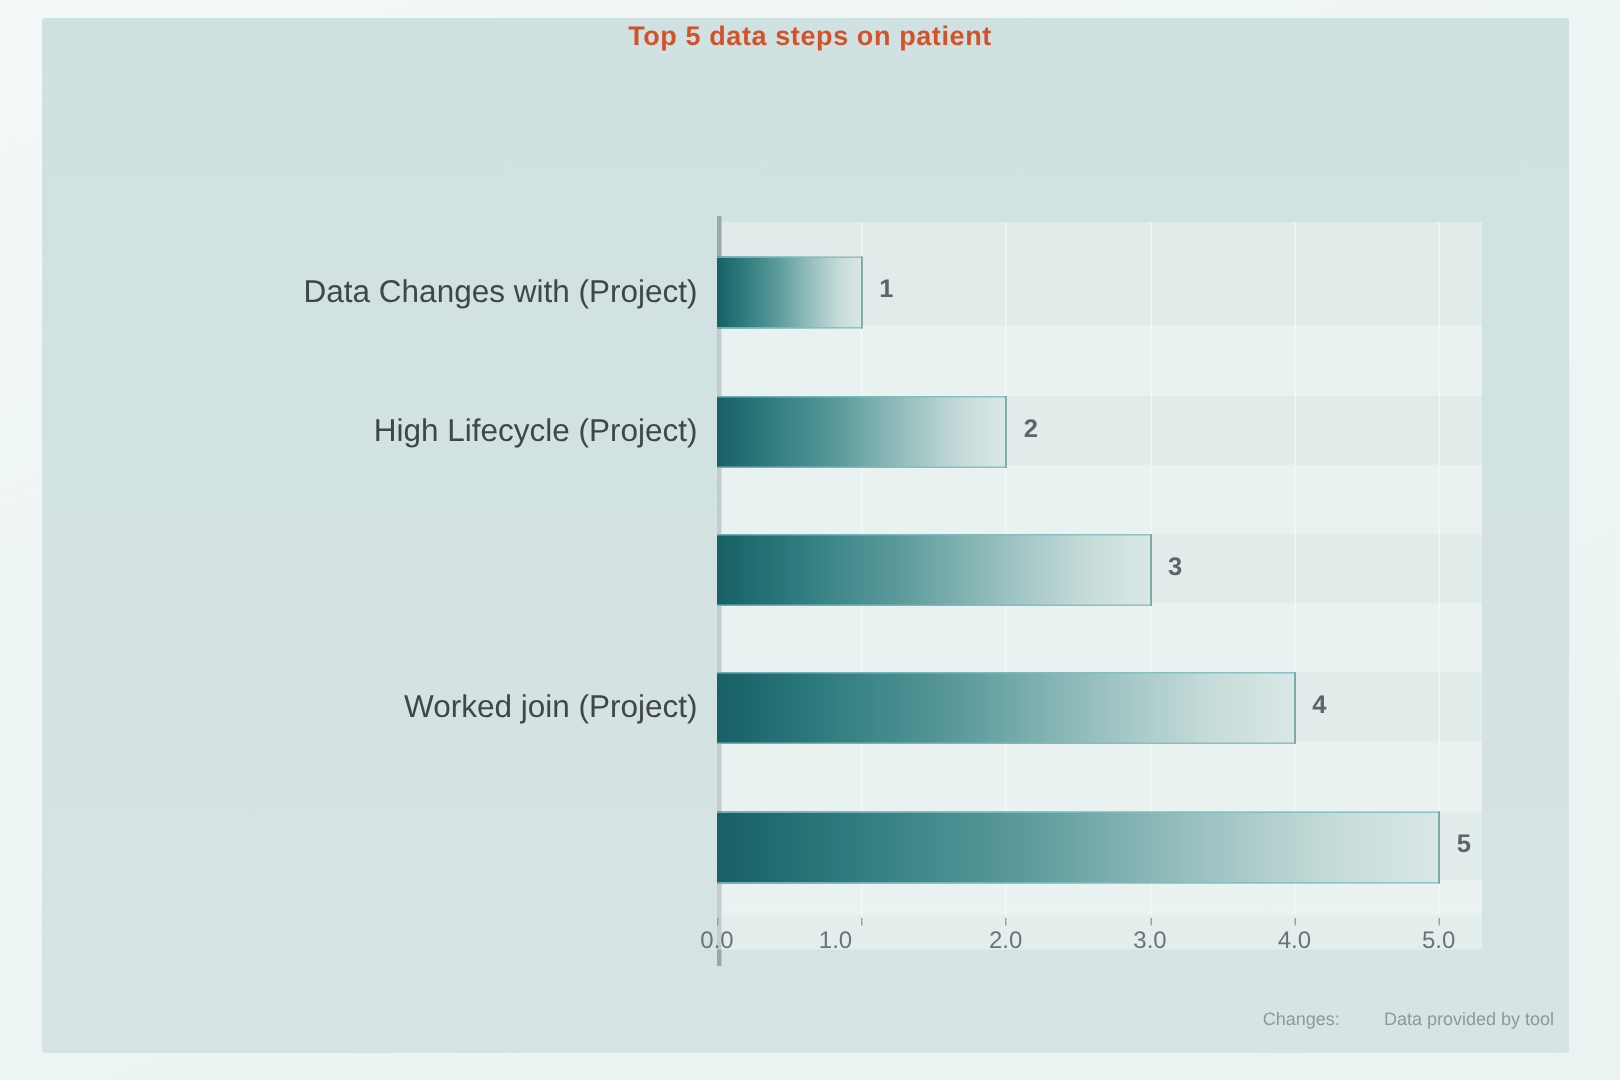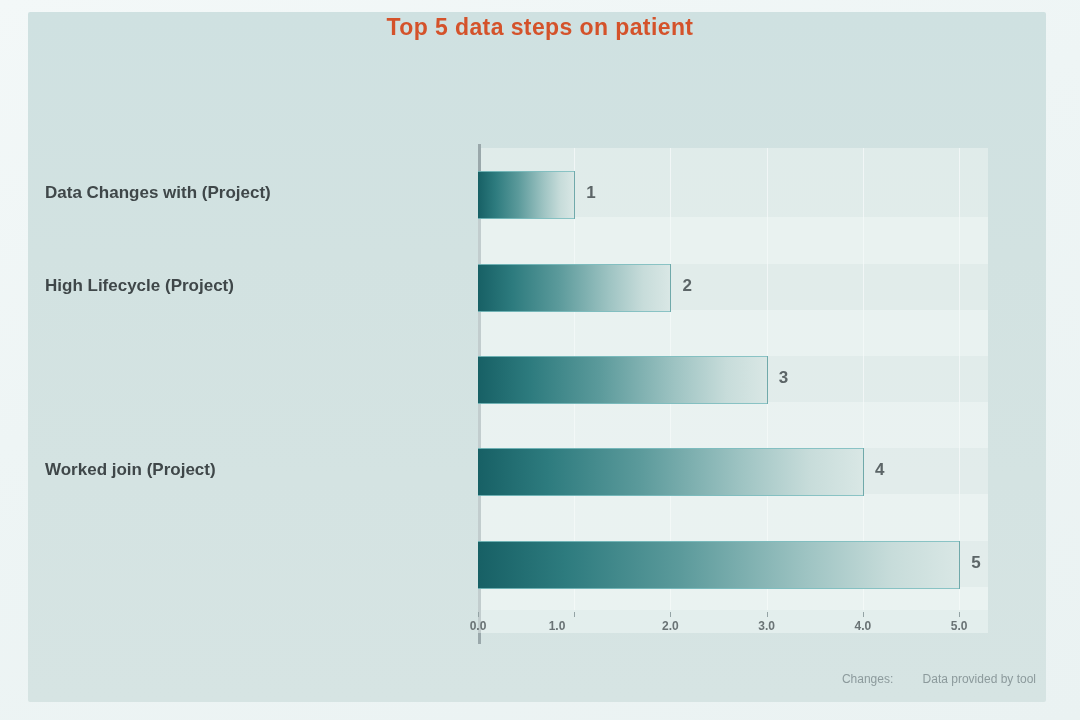--- a/index.html
+++ b/index.html
@@ -45,21 +45,21 @@
     background: rgba(236, 244, 243, 0.55);
   }
 
   
   #chart-title {
     position: absolute;
     left: 0;
     top: 14px;
     width: 1080px;
     text-align: center;
-    font-size: 23px;
+    font-size: 18px;
     font-weight: bold;
     letter-spacing: 0.4px;
     color: #d4522a;
     white-space: nowrap;
   }
 
   
   #plot {
     position: absolute;
     left: 478px;
@@ -122,22 +122,23 @@
     font-weight: bold;
     color: #5c6567;
     top: 12px;
   }
 
   
   .cat-label {
     position: absolute;
     right: 0;
     width: 420px;
-    font-size: 17px;
-    font-weight: bold;
+    text-align: right;
+    font-size: 21px;
+    font-weight: normal;
     color: #3f4749;
     white-space: nowrap;
   }
 
   #cat-labels {
     position: absolute;
     left: 45px;
     top: 148px;
     width: 420px;
     height: 462px;
@@ -156,22 +157,22 @@
     position: absolute;
     top: 0;
     width: 1px;
     height: 5px;
     background: #94a3a5;
   }
 
   .tick-label {
     position: absolute;
     top: 7px;
-    font-size: 12px;
-    font-weight: bold;
+    font-size: 16px;
+    font-weight: normal;
     color: #6a7375;
     transform: translateX(-50%);
     white-space: nowrap;
   }
 
   
   #footer {
     position: absolute;
     right: 44px;
     bottom: 34px;

